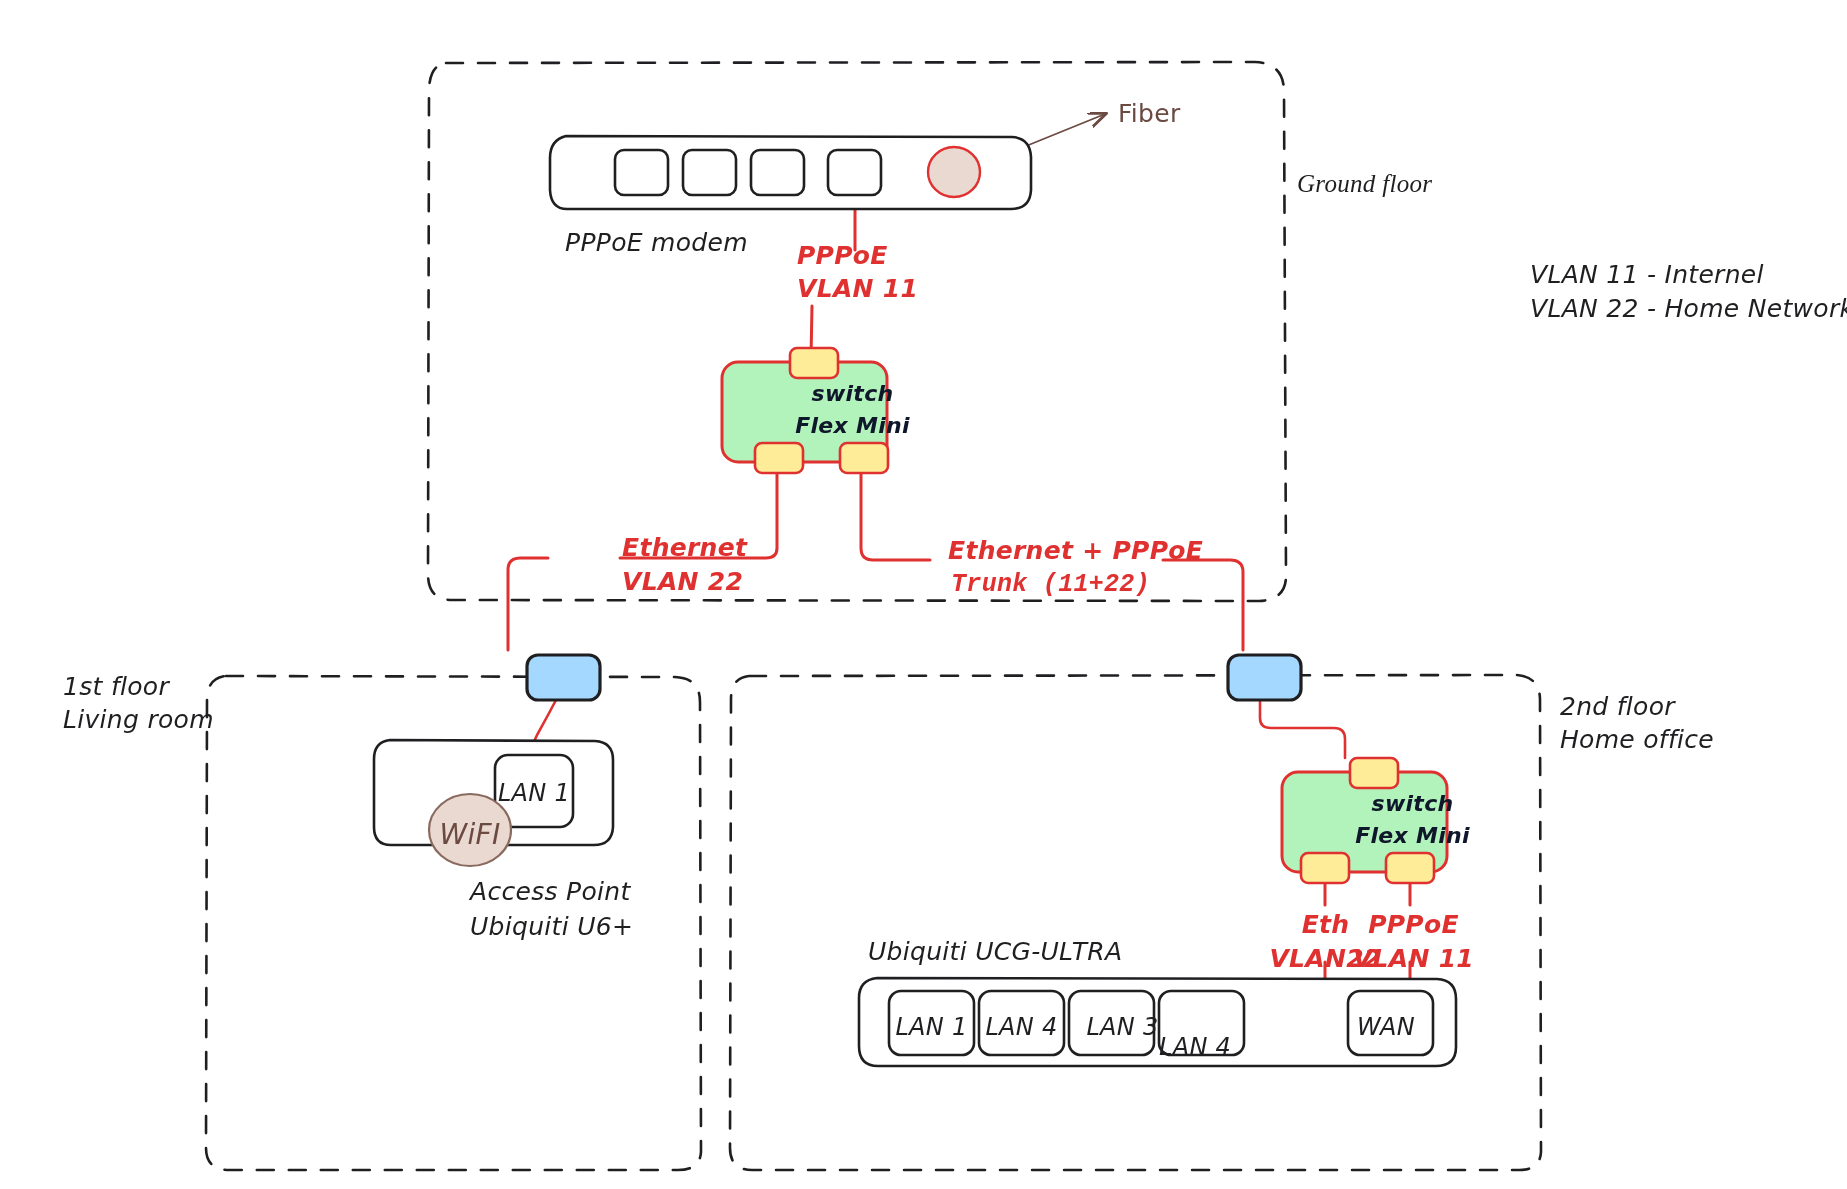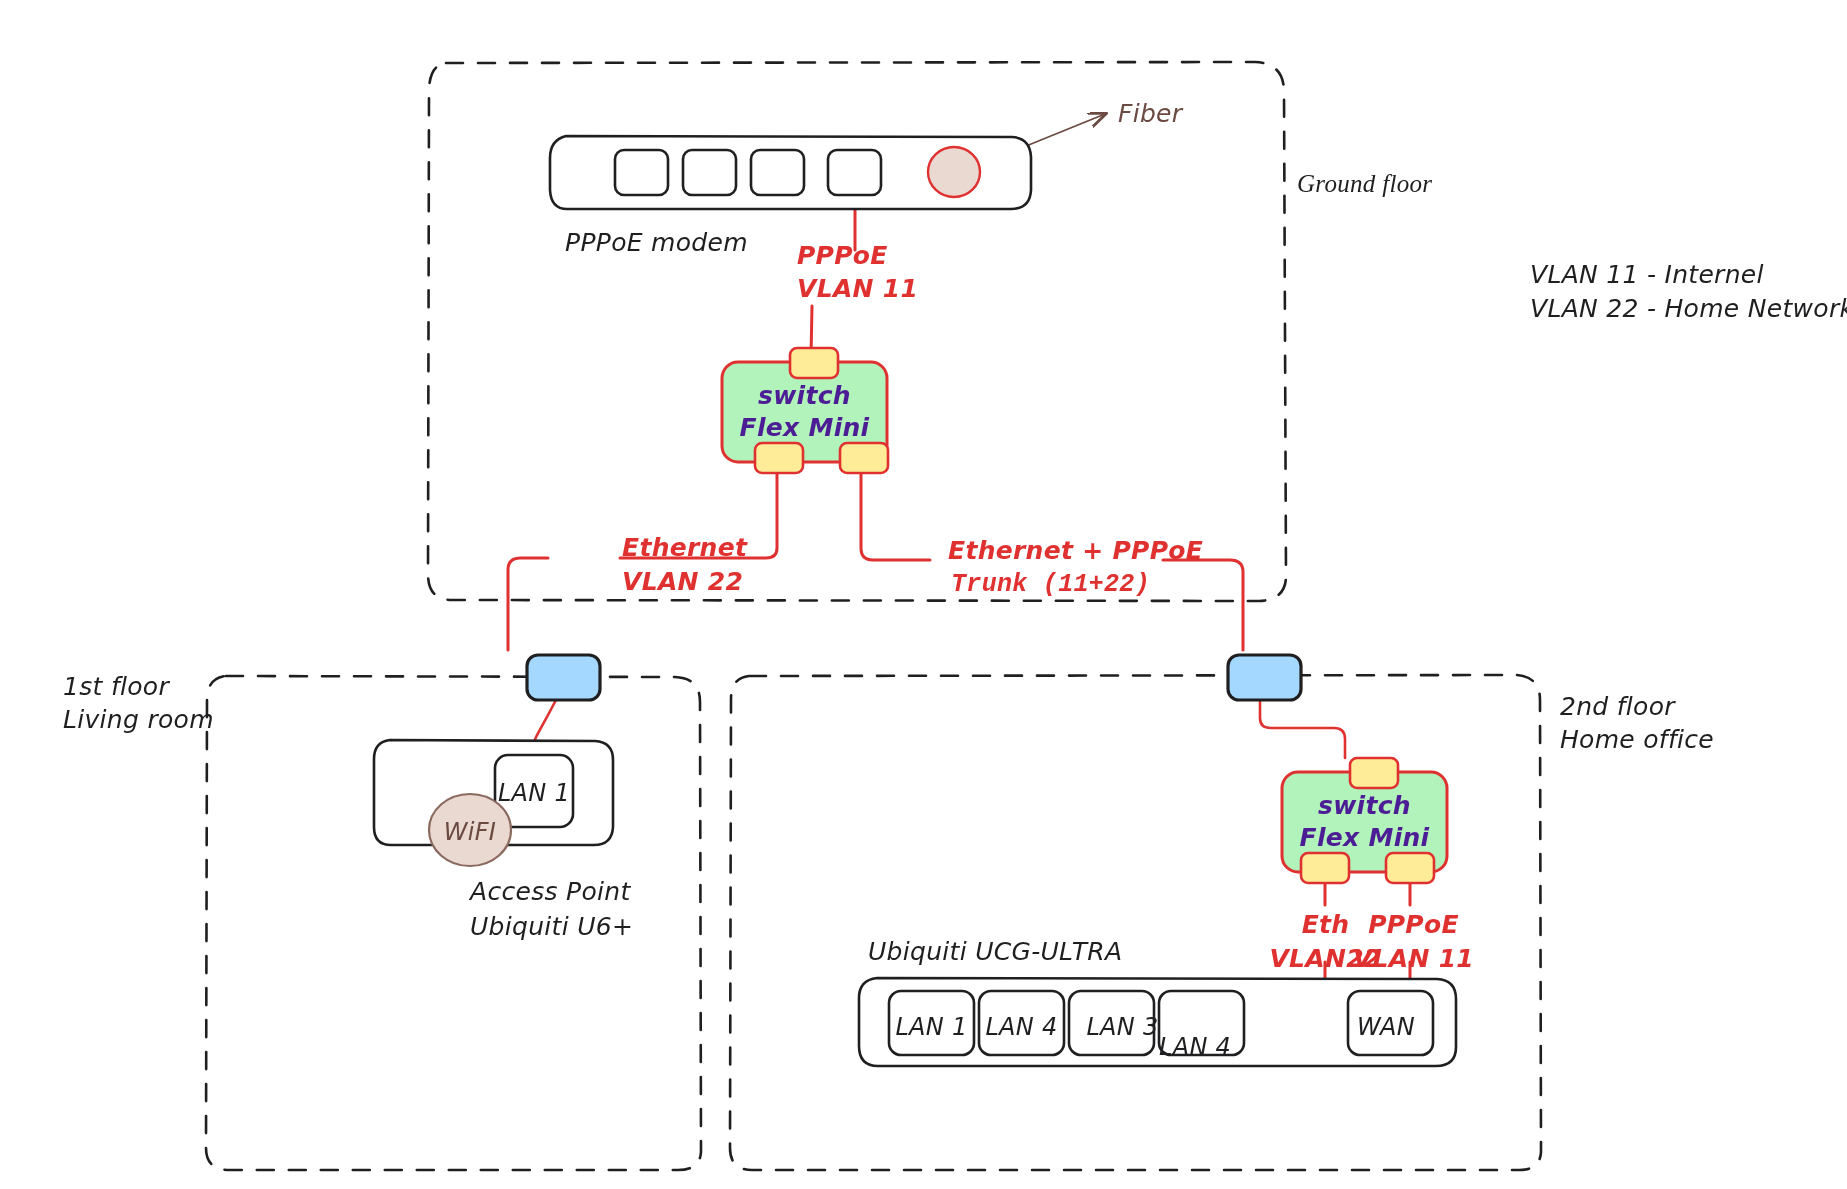--- a/index.html
+++ b/index.html
@@ -41,50 +41,50 @@
   .lbl-red {
     color: #e03131;
     font-size: 25px;
     font-style: italic;
     font-weight: 600;
     letter-spacing: 0.3px;
   }
   .lbl-brown {
     color: #6b4a42;
     font-size: 25px;
-    font-style: italic;
     letter-spacing: 0.3px;
   }
   .lbl-center { text-align: center; }
   .port-text {
     position: absolute;
     color: #1f1f22;
     font-size: 24px;
     font-style: italic;
     white-space: pre;
     text-align: center;
     letter-spacing: 0.3px;
     font-family: "DejaVu Sans", sans-serif;
   }
   .sw-text {
     position: absolute;
-    color: #4c1d95;
-    font-size: 25px;
+    color: #0f172a;
+    font-size: 22px;
     font-style: italic;
     font-weight: 600;
     text-align: center;
     white-space: pre;
     line-height: 1.3;
     letter-spacing: 0.3px;
     font-family: "DejaVu Sans", sans-serif;
+    margin-left: 48px;
   }
   .wifi-text {
     position: absolute;
     color: #6b4a42;
-    font-size: 24px;
+    font-size: 28px;
     font-style: italic;
     text-align: center;
     white-space: pre;
     letter-spacing: 0.3px;
     font-family: "DejaVu Sans", sans-serif;
   }
 </style>
 </head>
 <body>
 

